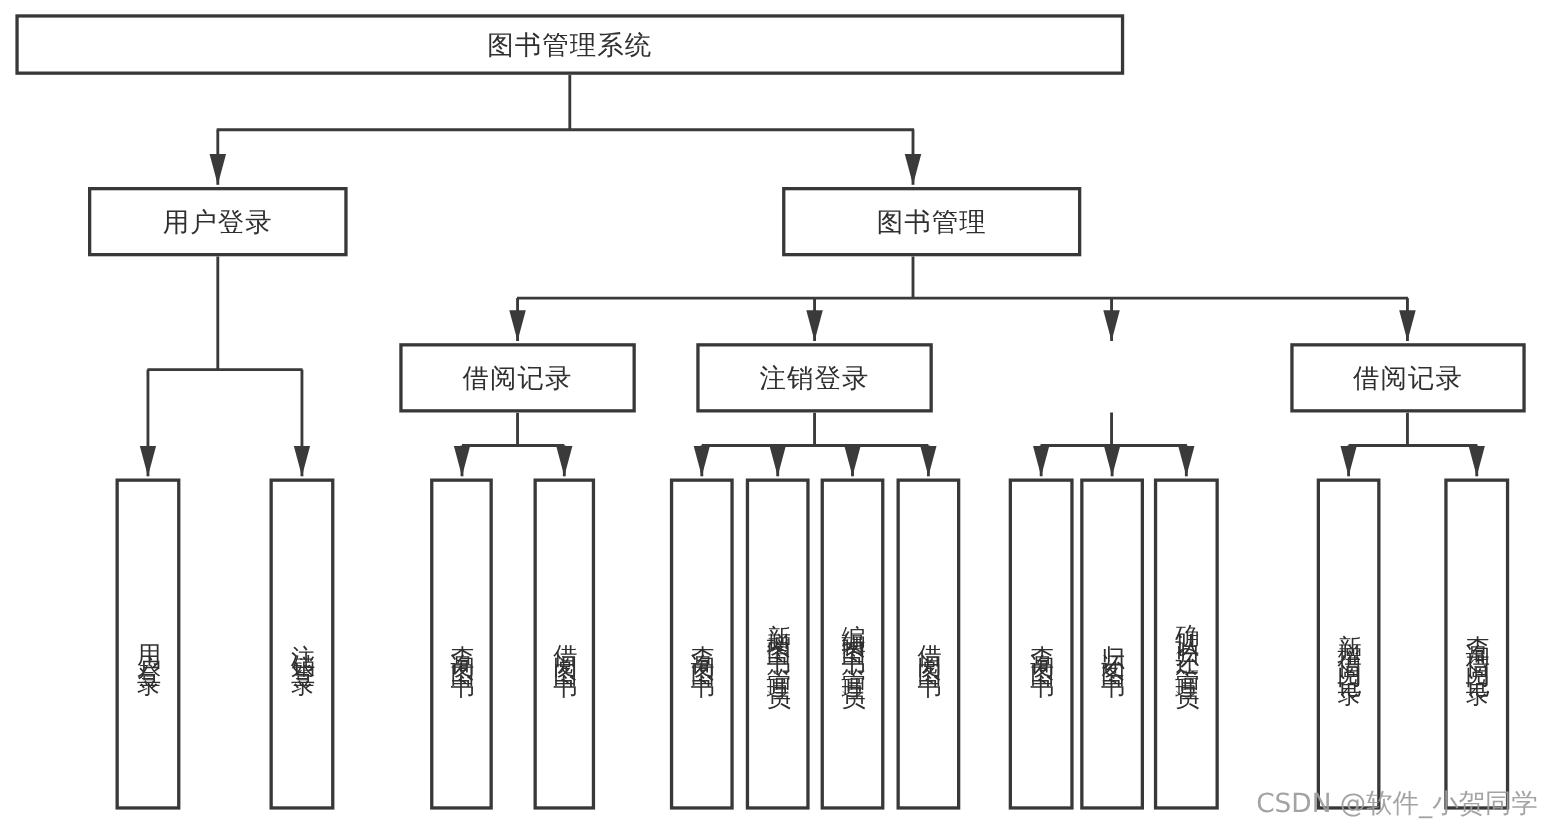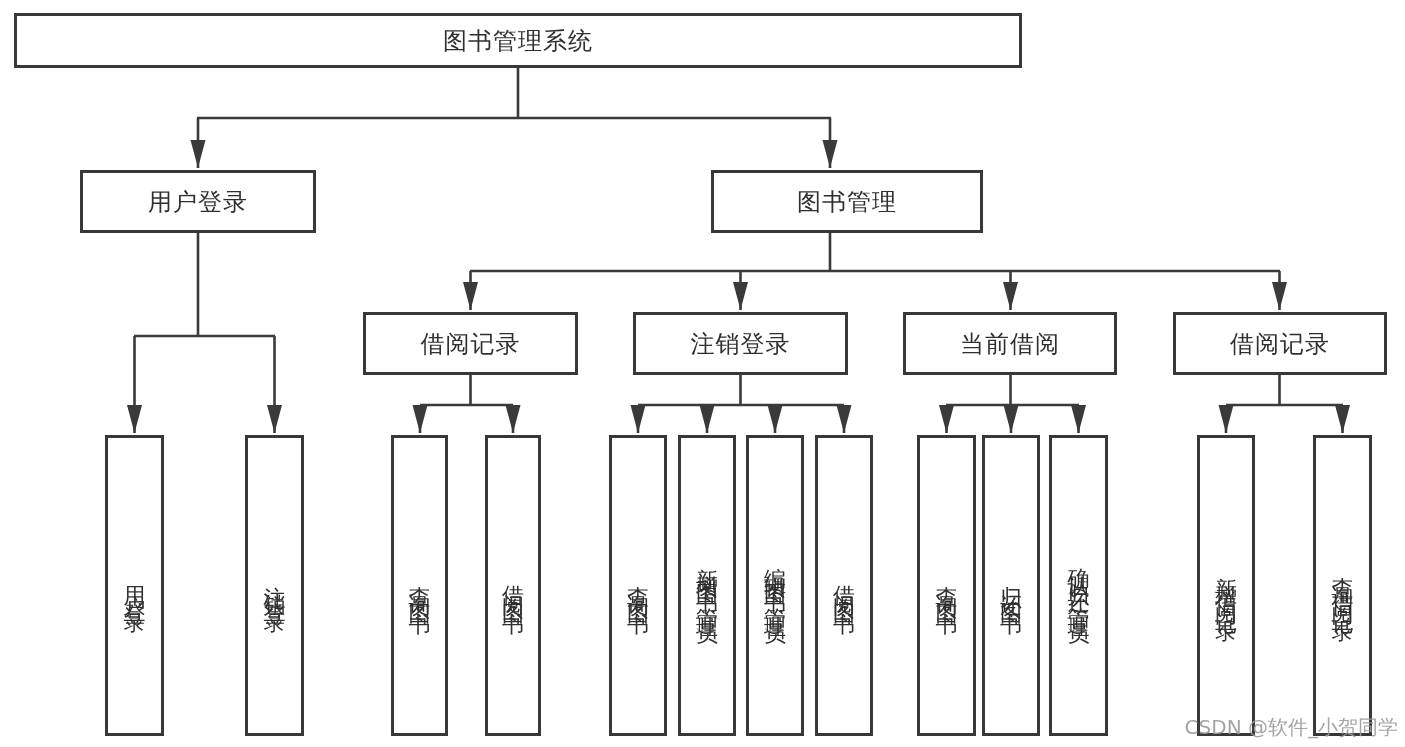--- a/index.html
+++ b/index.html
@@ -41,21 +41,21 @@
     letter-spacing:9px;
     line-height:1;
     color:var(--text);
     white-space:nowrap;
   }
   .leaf .vlabel.long{letter-spacing:8px;}
   .watermark{
     position:absolute;
     right:7px;top:714px;
     z-index:2;
-    font-size:20px;
+    font-size:24px;
     color:var(--watermark);
     opacity:.92;
     white-space:nowrap;
   }
 </style>
 </head>
 <body>
 
 <div class="canvas">
 
@@ -117,23 +117,20 @@
   <div class="box" style="left:711px;top:170px;width:272px;height:63px">
     <span class="hlabel">图书管理</span>
   </div>
 
   <div class="box" style="left:363px;top:312px;width:215px;height:63px">
     <span class="hlabel">借阅记录</span>
   </div>
   <div class="box" style="left:633px;top:312px;width:215px;height:63px">
     <span class="hlabel">注销登录</span>
   </div>
-  <div class="box" style="left:903px;top:312px;width:214px;height:63px">
-    <span class="hlabel">当前借阅</span>
-  </div>
   <div class="box" style="left:1173px;top:312px;width:214px;height:63px">
     <span class="hlabel">借阅记录</span>
   </div>
 
   <div class="box leaf" style="left:105px;top:435px;width:59px;height:301px">
     <span class="vlabel">用户登录</span>
   </div>
   <div class="box leaf" style="left:245px;top:435px;width:59px;height:301px">
     <span class="vlabel">注销登录</span>
   </div>

